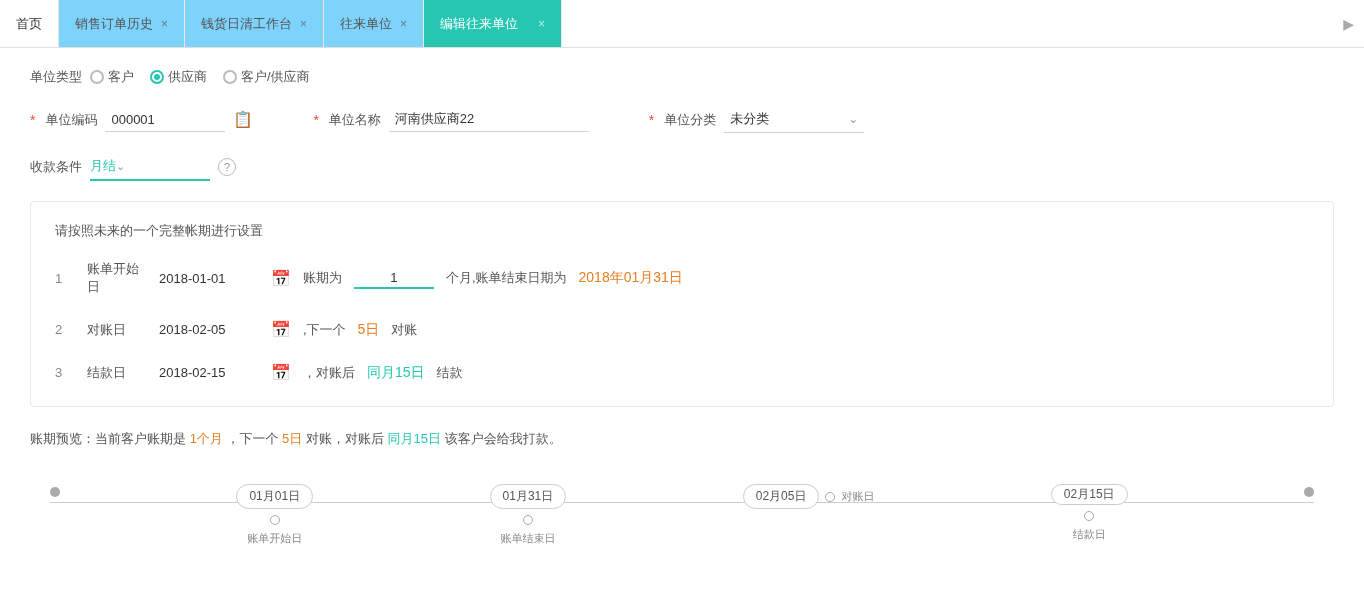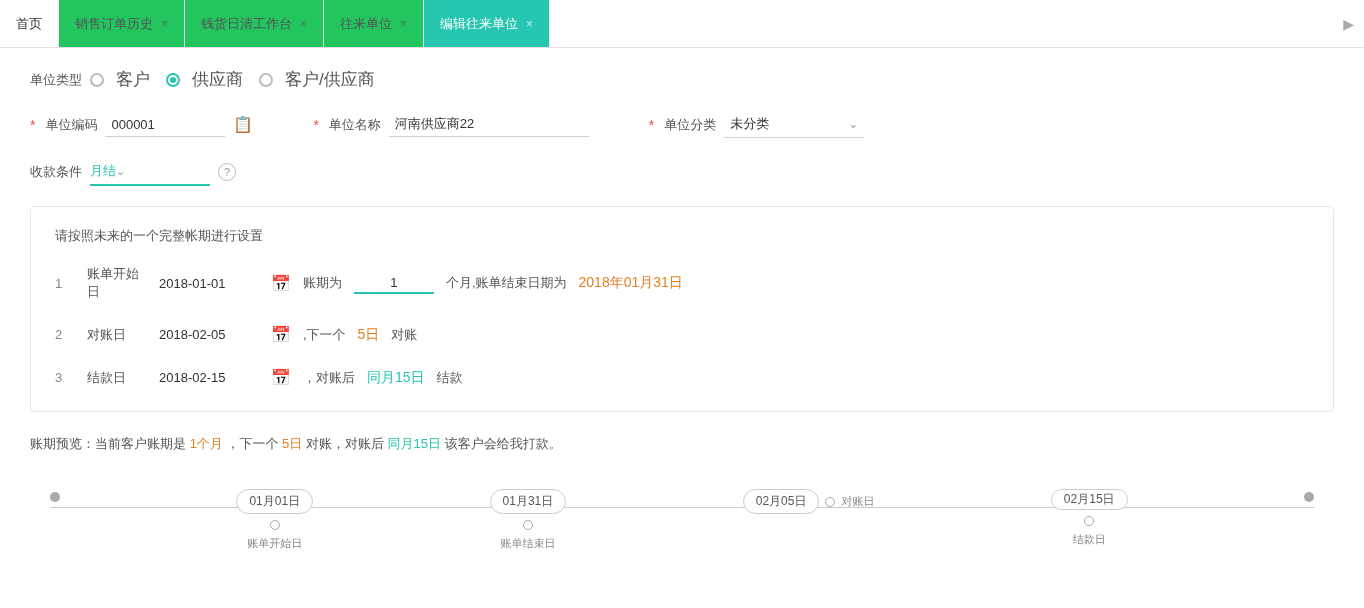--- a/index.html
+++ b/index.html
@@ -16,26 +16,27 @@
     }
     .tab {
       display: flex;
       align-items: center;
       padding: 0 16px;
       cursor: pointer;
       font-size: 13px;
       color: #555;
       border-right: 1px solid #e8e8e8;
       white-space: nowrap;
-      background: #22c55e;
+      background: #7dd3fc;
       position: relative;
     }
     .tab.active {
       background: #26c6b0;
       color: #fff;
+      gap: 12px;
     }
     .tab .close-x {
       margin-left: 8px;
       font-size: 12px;
       color: inherit;
       opacity: 0.7;
     }
     .tab:first-child {
       background: #fff;
       color: #333;
@@ -84,23 +85,23 @@
 
     
     .radio-group {
       display: flex;
       align-items: center;
       gap: 16px;
     }
     .radio-item {
       display: flex;
       align-items: center;
-      gap: 12px;
-      cursor: pointer;
-      font-size: 17px;
+      gap: 4px;
+      cursor: pointer;
+      font-size: 13px;
       color: #555;
     }
     .radio-circle {
       width: 14px;
       height: 14px;
       border-radius: 50%;
       border: 2px solid #bbb;
       display: inline-block;
       position: relative;
     }

